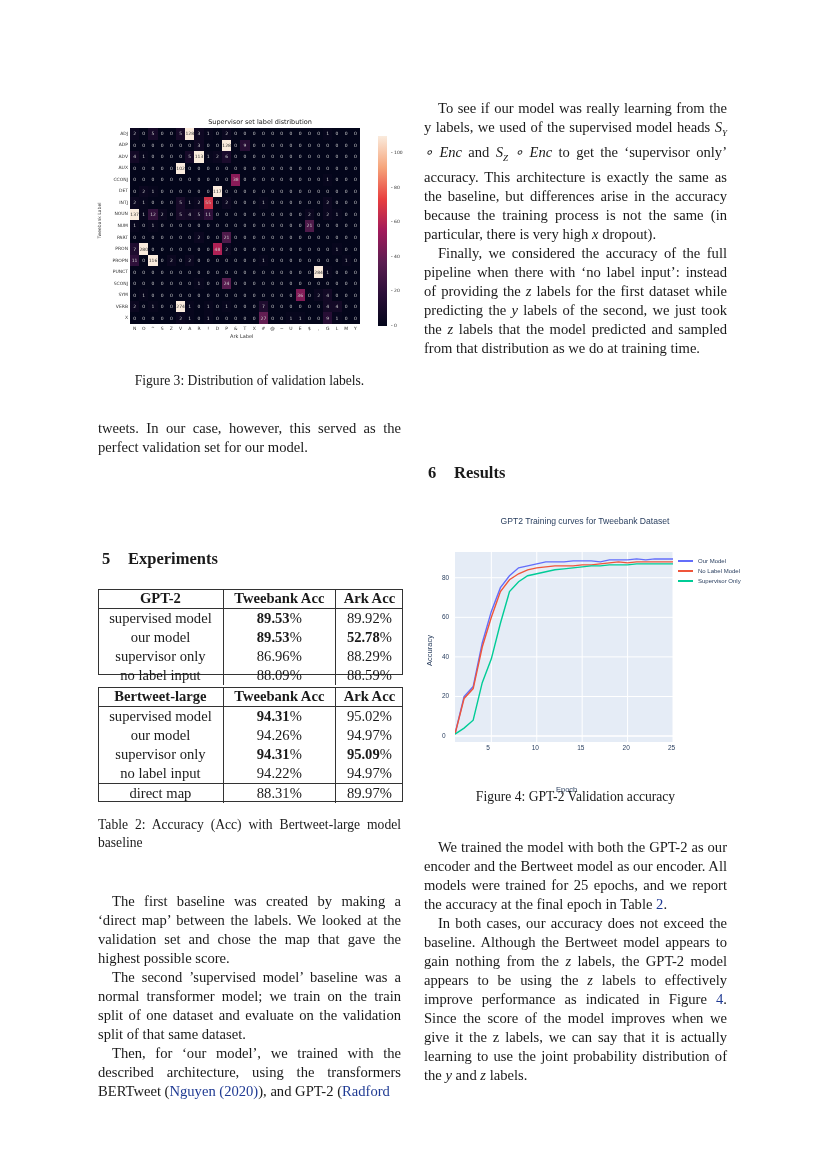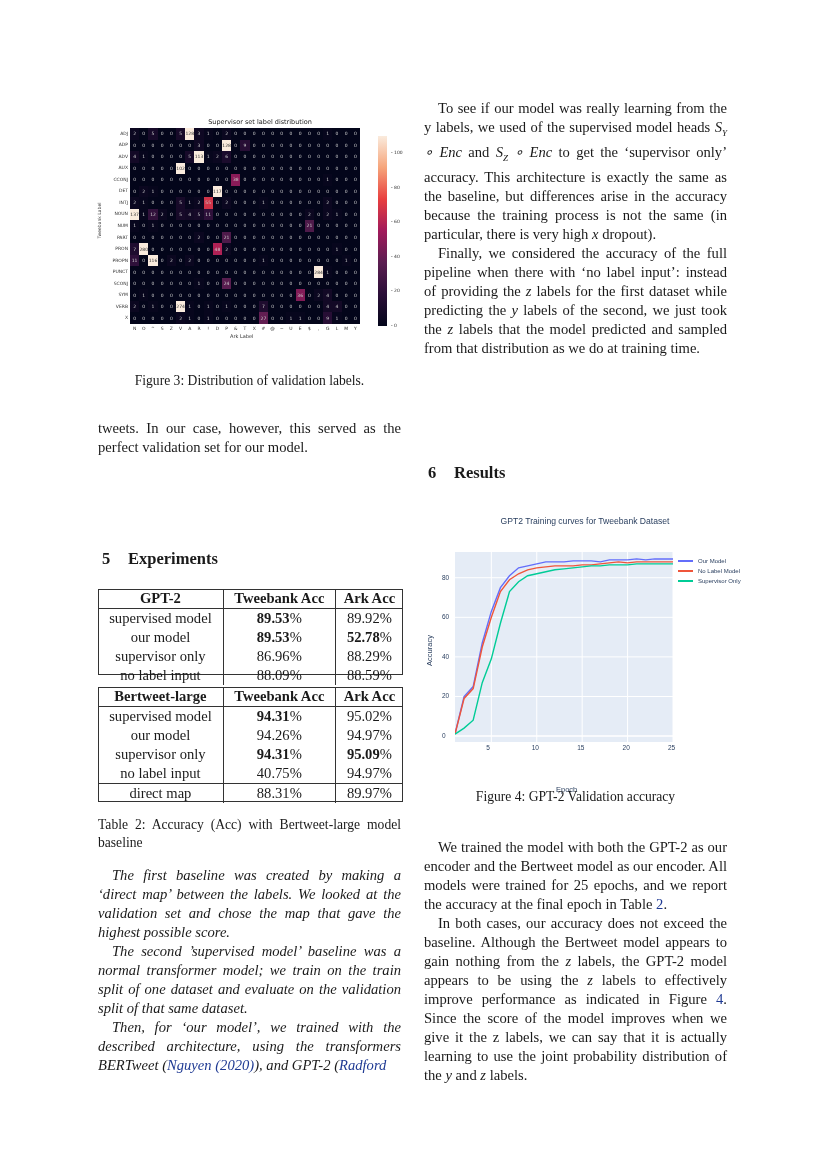--- a/index.html
+++ b/index.html
@@ -591,35 +591,35 @@
         <td class="c2">94.26%</td>
         <td>94.97%</td>
       </tr>
       <tr>
         <td class="c1">supervisor only</td>
         <td class="c2"><b>94.31</b>%</td>
         <td><b>95.09</b>%</td>
       </tr>
       <tr>
         <td class="c1">no label input</td>
-        <td class="c2">40.75%</td>
+        <td class="c2">94.22%</td>
         <td>94.97%</td>
       </tr>
     </tbody>
   <tbody>
     <tr style="border-top:1px solid #333;">
       <td class="c1">direct map</td>
       <td class="c2">88.31%</td>
       <td>89.97%</td>
     </tr>
   </tbody>
 </table>
 <div style="position:absolute;left:98px;top:816px;width:303px;font-size:13.6px;line-height:18px;text-align:justify;">Table 2: Accuracy (Acc) with Bertweet-large model baseline</div>
 
-<div class="col col-left" style="top:866px;font-style:italic;">
+<div class="col col-left" style="top:892px;">
   <p class="indent">The first baseline was created by making a ‘direct map’ between the labels. We looked at the validation set and chose the map that gave the highest possible score.</p>
   <p class="indent">The second ’supervised model’ baseline was a normal transformer model; we train on the train split of one dataset and evaluate on the validation split of that same dataset.</p>
   <p class="indent"><span>Then, for ‘our model’, we trained with the described architecture, using the transformers BERTweet (</span><span class="cite">Nguyen (2020)</span><span>), and GPT-2 (</span><span class="cite">Radford</span></p>
 </div>
 
 <div class="col col-right" style="top:99px;">
   <p class="indent"><span>To see if our model was really learning from the y labels, we used of the supervised model heads </span><span class="math"><span>S</span><sub style="font-size:9px">Y</sub><span> ∘ Enc</span></span><span> and </span><span class="math"><span>S</span><sub style="font-size:9px">Z</sub><span> ∘ Enc</span></span><span> to get the ‘supervisor only’ accuracy. This architecture is exactly the same as the baseline, but differences arise in the accuracy because the training process is not the same (in particular, there is very high </span><span class="math">x</span><span> dropout).</span></p>
   <p class="indent"><span>Finally, we considered the accuracy of the full pipeline when there with ‘no label input’: instead of providing the </span><span class="math">z</span><span> labels for the first dataset while predicting the </span><span class="math">y</span><span> labels of the second, we just took the </span><span class="math">z</span><span> labels that the model predicted and sampled from that distribution as we do at training time.</span></p>
 </div>
 <div class="section" style="position:absolute;left:424px;top:459px;">

